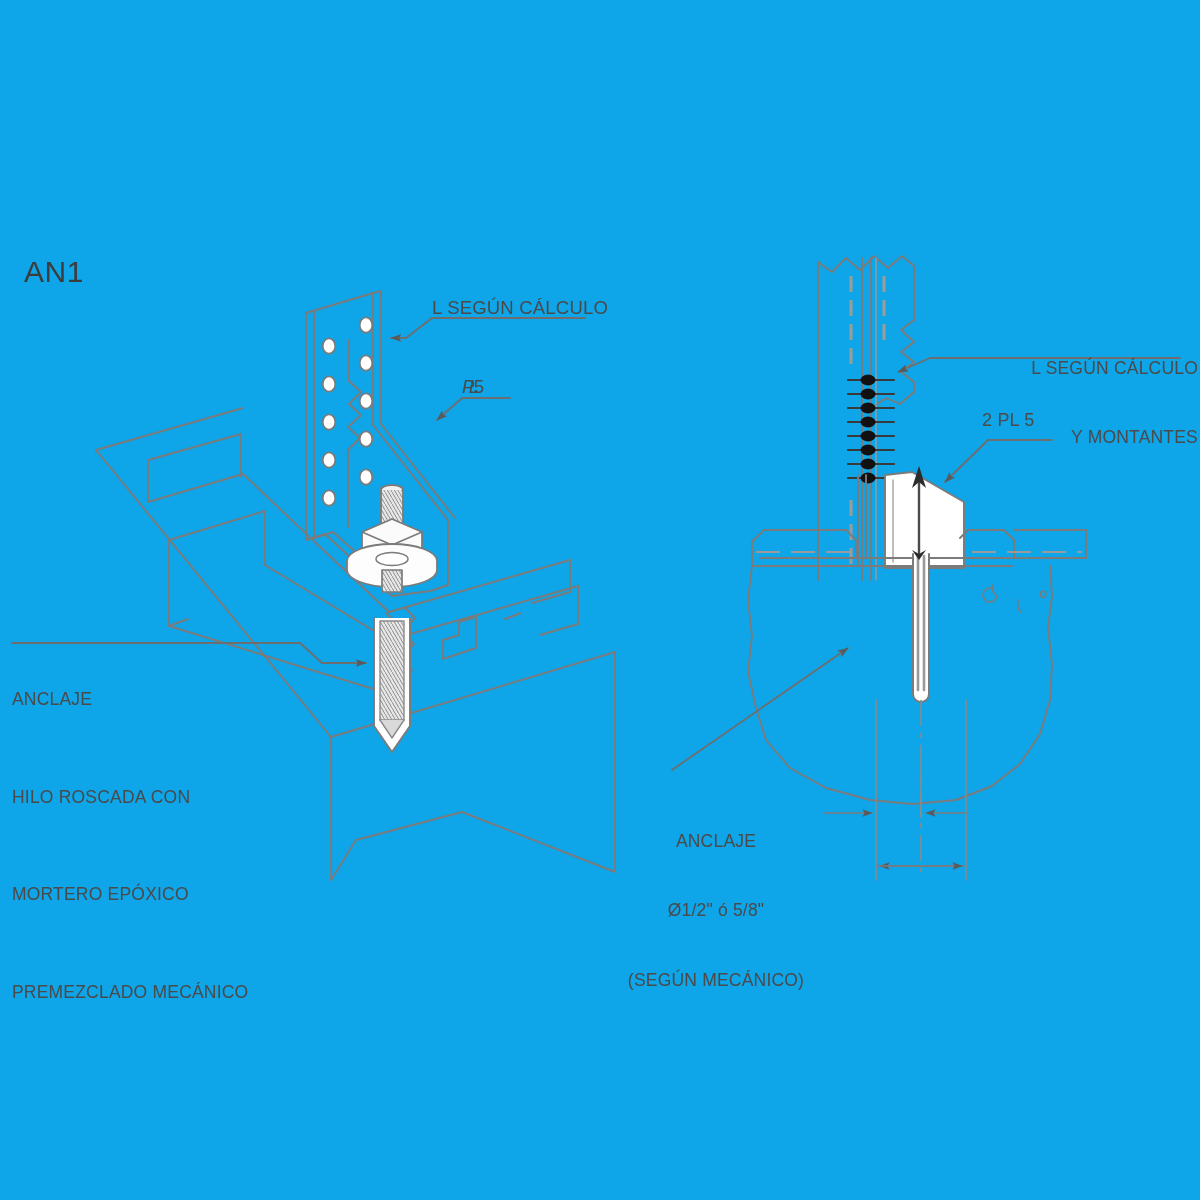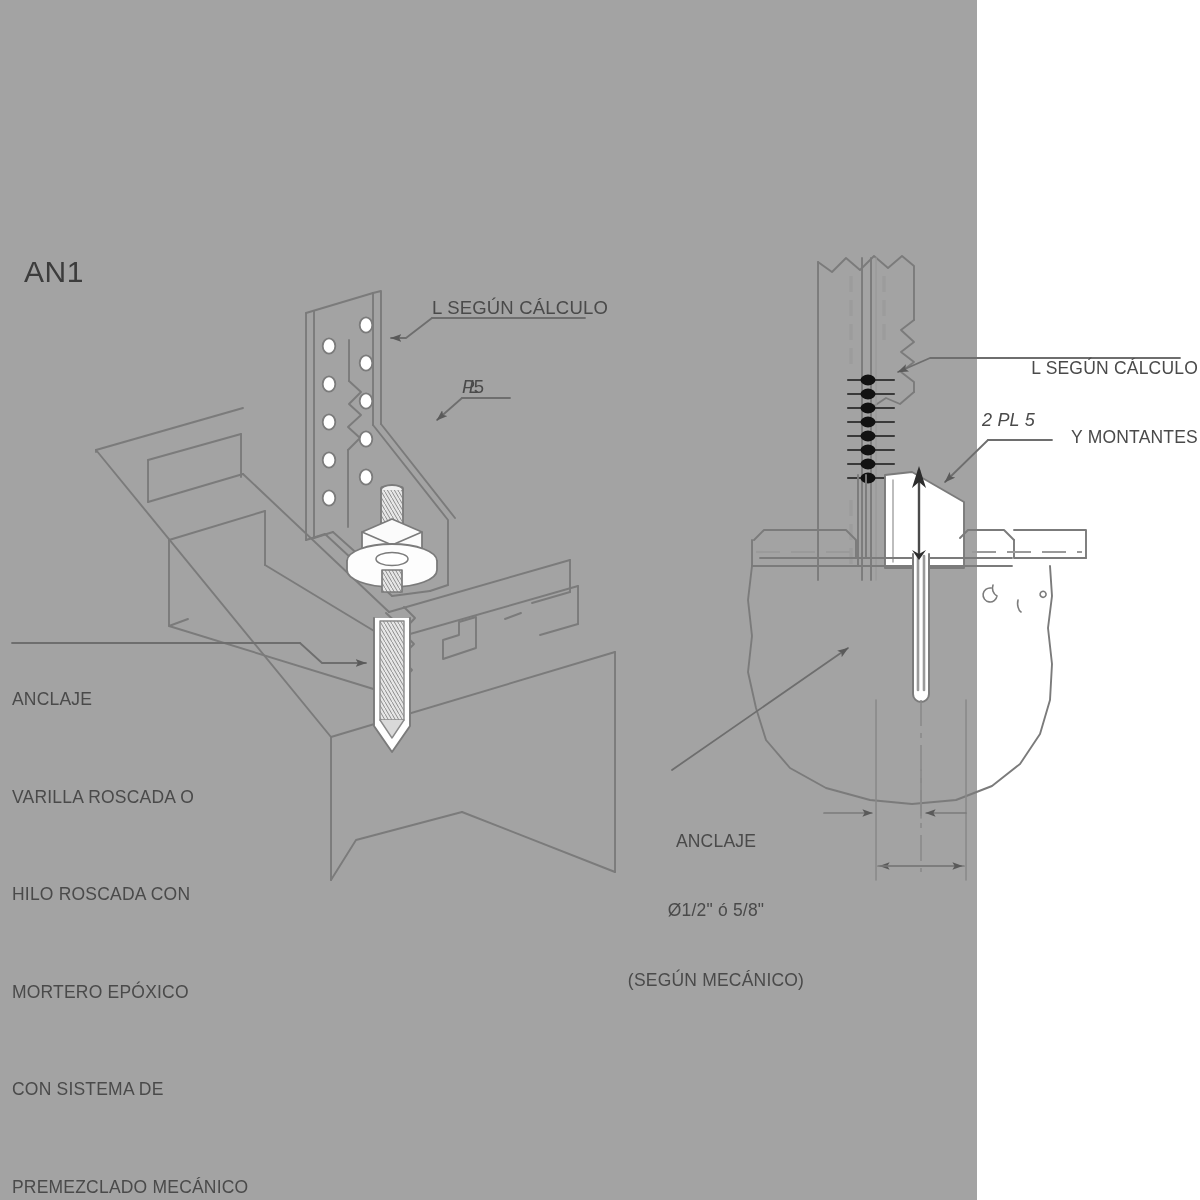--- a/index.html
+++ b/index.html
@@ -9,23 +9,23 @@
     background: #ffffff;
   }
   body {
     width: 1200px;
     height: 1200px;
     font-family: "Liberation Sans", sans-serif;
     overflow: hidden;
   }
   #sheet {
     position: relative;
-    width: 977px;
+    width: 1200px;
     height: 1200px;
-    background: #a3a3a3;
+    background: #0ea5e9;
   }
   #dwg {
     position: absolute;
     left: 0;
     top: 0;
     width: 1200px;
     height: 1200px;
   }
   .lbl {
     position: absolute;
@@ -57,21 +57,20 @@
     left: 1018px;
     top: 310px;
     font-size: 17.5px;
     text-align: right;
     width: 180px;
   }
   #cal-2pl5 {
     left: 982px;
     top: 409px;
     font-size: 18px;
-    font-style: italic;
   }
   #cal-anchor {
     left: 616px;
     top: 783px;
     font-size: 17.5px;
     text-align: center;
     width: 200px;
   }
   #note-left {
     left: 12px;
@@ -369,23 +368,21 @@
   <div class="lbl" id="cal-2pl5">2 PL 5</div>
 
   <div class="lbl" id="cal-anchor">
     <span class="ln">ANCLAJE</span>
     <span class="ln">Ø1/2" ó 5/8"</span>
     <span class="ln">(SEGÚN MECÁNICO)</span>
   </div>
 
   <div class="lbl" id="note-left">
     <span class="ln">ANCLAJE</span>
-    <span class="ln">VARILLA ROSCADA O</span>
     <span class="ln">HILO ROSCADA CON</span>
     <span class="ln">MORTERO EPÓXICO</span>
-    <span class="ln">CON SISTEMA DE</span>
     <span class="ln">PREMEZCLADO MECÁNICO</span>
     
     
     
   </div>
 
 </div>
 
 </body></html>

